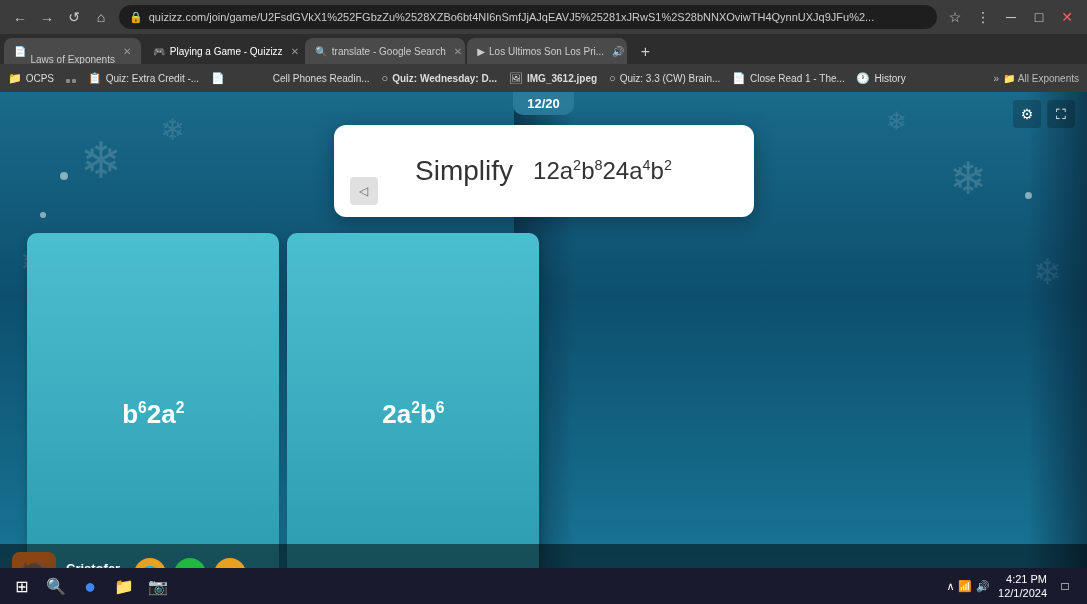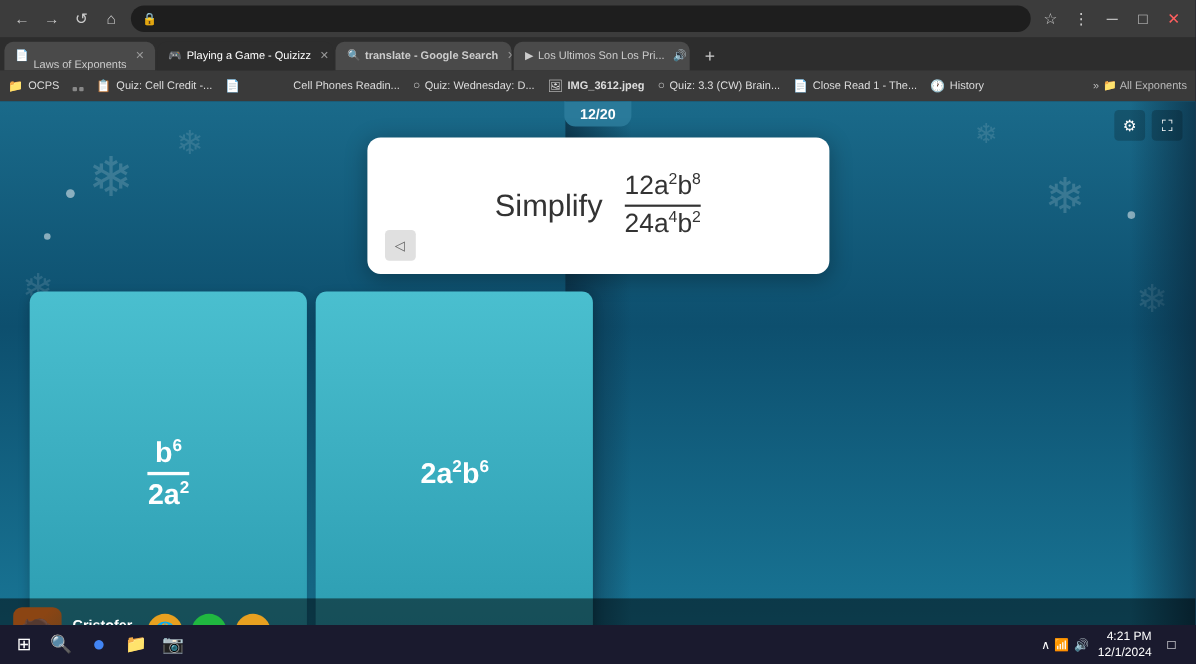--- a/index.html
+++ b/index.html
@@ -172,21 +172,21 @@
       font-size: 28px;
       font-weight: 500;
       color: #333;
       display: flex;
       align-items: center;
       gap: 16px;
     }
 
     .fraction {
       display: inline-flex;
-      flex-direction: column;
+      flex-direction: row;
       align-items: center;
       vertical-align: middle;
       margin-left: 4px;
     }
 
     .fraction .numerator,
     .fraction .denominator {
       font-size: 24px;
       font-weight: 500;
       line-height: 1.2;
@@ -240,21 +240,21 @@
       font-size: 26px;
       font-weight: bold;
       min-height: 130px;
       box-shadow: 0 4px 10px rgba(0,0,0,0.2);
       transition: background 0.2s;
       padding: 10px;
     }
 
     .answer-fraction {
       display: inline-flex;
-      flex-direction: column;
+      flex-direction: row;
       align-items: center;
       text-align: center;
     }
 
     .answer-fraction .afrac-line {
       width: 100%;
       height: 3px;
       background: #fff;
       margin: 2px 0;
     }
@@ -427,20 +427,21 @@
 <div class="browser-chrome">
   <div class="browser-titlebar">
     <div class="nav-buttons">
       <button class="nav-btn">←</button>
       <button class="nav-btn">→</button>
       <button class="nav-btn">↺</button>
       <button class="nav-btn">⌂</button>
     </div>
     <div class="address-bar">
       <span style="color:#aaa;font-size:11px;">🔒</span>
+      <span class="address-text">quizizz.com/join/game/U2FsdGVkX1%252FGbzZu%2528XZBo6bt4NI6nSmfJjAJqEAVJ5%25281xJRwS1%2S28bNNXOviwTH4QynnUXJq9JFu%2...</span>
     </div>
     <div style="display:flex;gap:4px;align-items:center;">
       <button class="nav-btn">☆</button>
       <button class="nav-btn">⋮</button>
       <button class="nav-btn">─</button>
       <button class="nav-btn">□</button>
       <button class="nav-btn" style="color:#ff5f5f;">✕</button>
     </div>
   </div>
 
@@ -450,21 +451,21 @@
       <span style="font-size:10px;margin-top:16px;">Laws of Exponents</span>
       <span class="tab-close">✕</span>
     </div>
     <div class="tab active">
       <span>🎮</span>
       <span style="font-size:10px;">Playing a Game - Quizizz</span>
       <span class="tab-close">✕</span>
     </div>
     <div class="tab">
       <span>🔍</span>
-      <span style="font-size:10px;font-weight:bold;">translate - Google Search</span>
+      <span style="font-size:10px;">translate - Google Search</span>
       <span class="tab-close">✕</span>
     </div>
     <div class="tab">
       <span>▶</span>
       <span style="font-size:10px;">Los Ultimos Son Los Pri...</span>
       <span class="tab-close" style="color:#f00;">🔊</span>
 
     </div>
     <div style="display:flex;align-items:center;margin-left:4px;">
       <button class="nav-btn" style="font-size:16px;">+</button>
@@ -475,29 +476,29 @@
     <div class="bookmark-item">
       <span>📁</span>
       <span style="font-size:10px;">OCPS</span>
     </div>
     <span style="display:flex;gap:2px;">
       <span style="background:#888;width:4px;height:4px;border-radius:1px;display:inline-block;margin-top:6px;"></span>
       <span style="background:#888;width:4px;height:4px;border-radius:1px;display:inline-block;margin-top:6px;"></span>
     </span>
     <div class="bookmark-item">
       <span>📋</span>
-      <span style="font-size:10px;">Quiz: Cell Credit -...</span>
+      <span style="font-size:10px;">Quiz: Extra Credit -...</span>
     </div>
     <div class="bookmark-item">
       <span>📄</span>
       <span style="font-size:10px;padding-left:44px;">Cell Phones Readin...</span>
     </div>
     <div class="bookmark-item">
       <span style="color:#ccc;">○</span>
-      <span style="font-size:10px;">Quiz: Wednesday: D...</span>
+      <span style="font-size:10px;font-weight:bold;">Quiz: Wednesday: D...</span>
     </div>
     <div class="bookmark-item">
       <span>🖼</span>
       <span style="font-size:10px;font-weight:bold;">IMG_3612.jpeg</span>
     </div>
     <div class="bookmark-item">
       <span style="color:#ccc;">○</span>
       <span style="font-size:10px;">Quiz: 3.3 (CW) Brain...</span>
     </div>
     <div class="bookmark-item">

